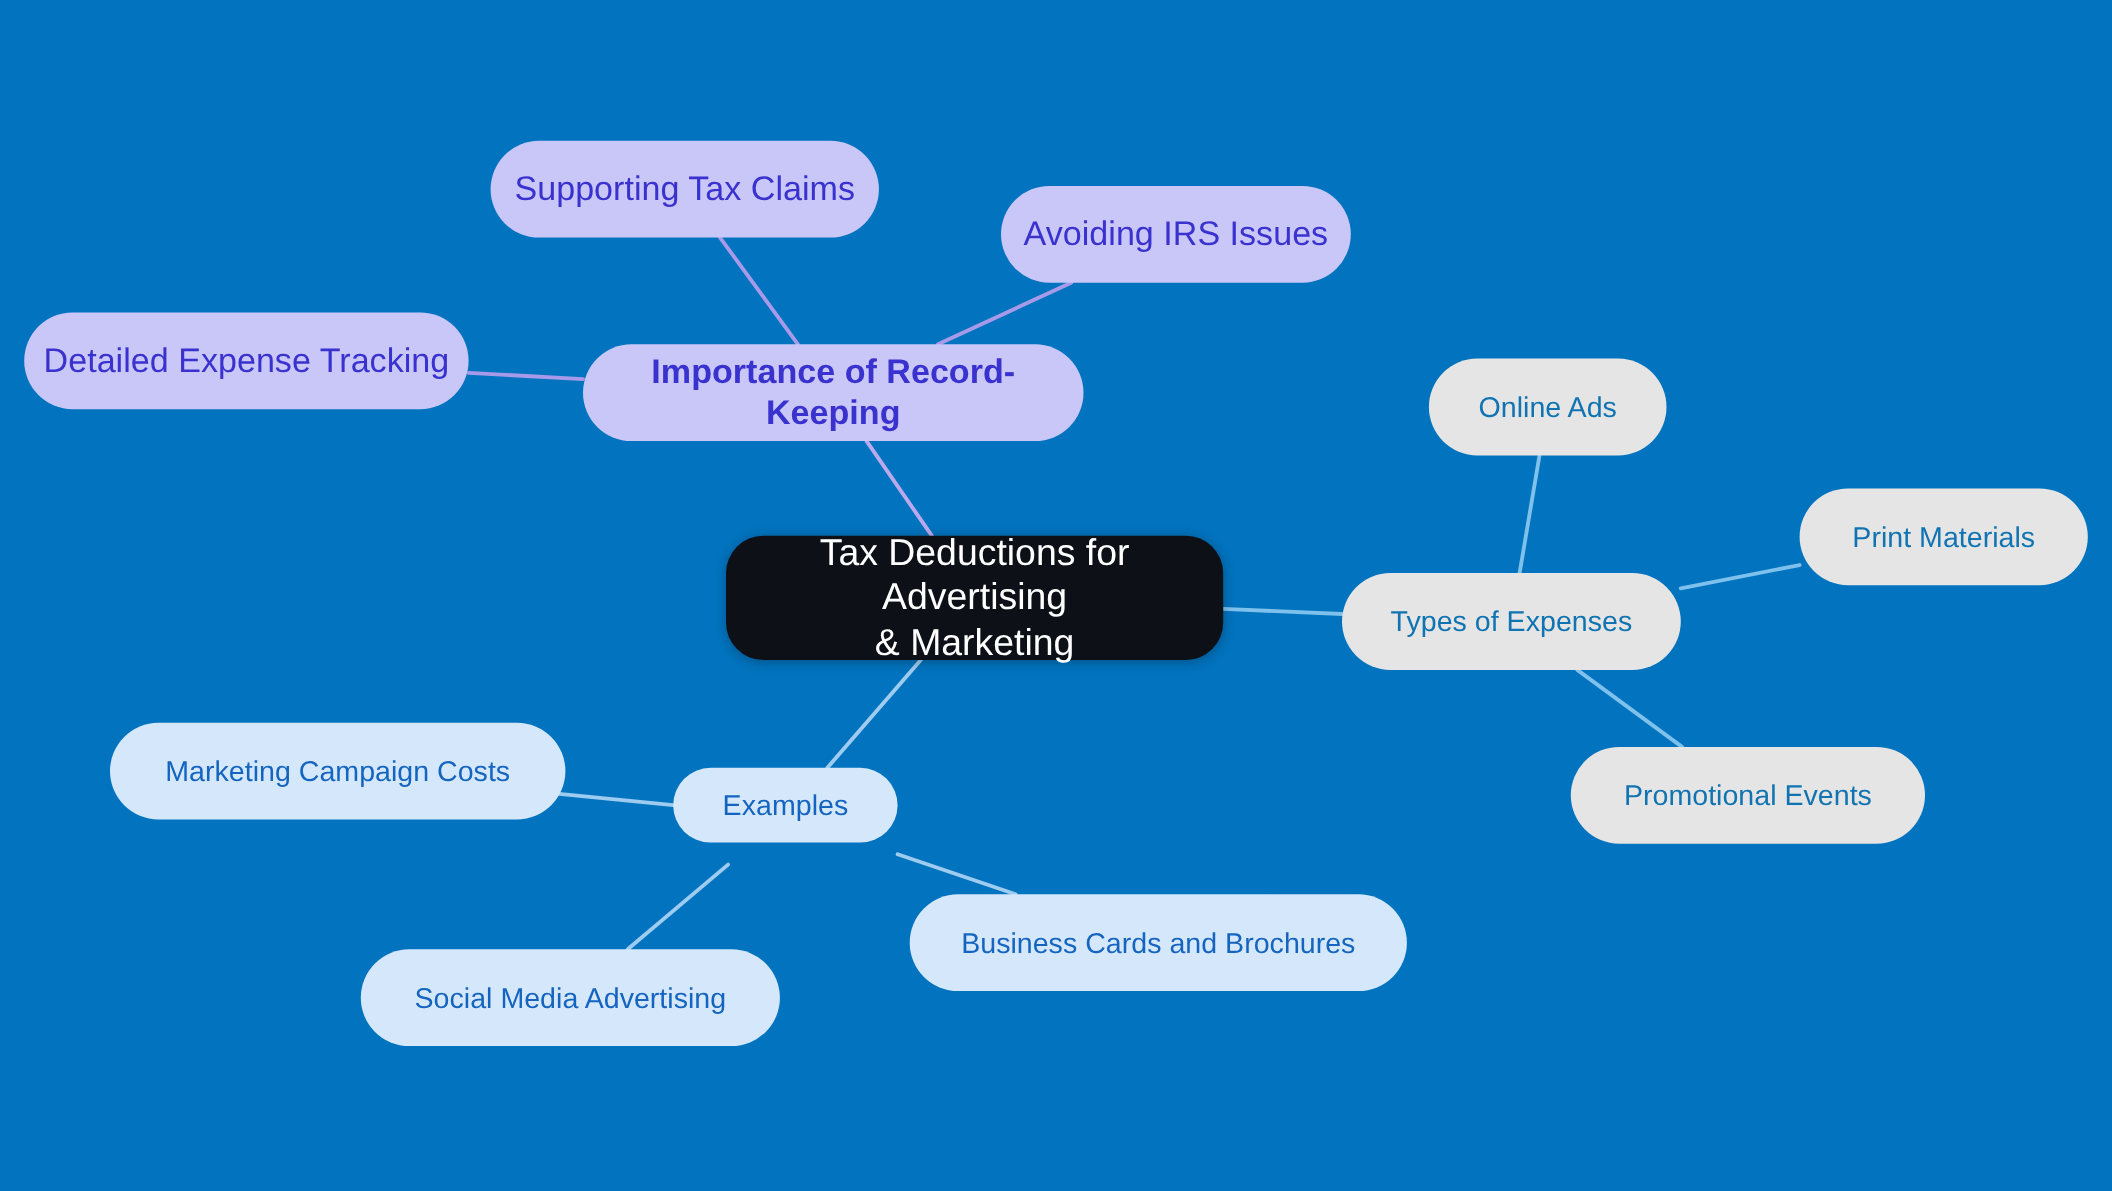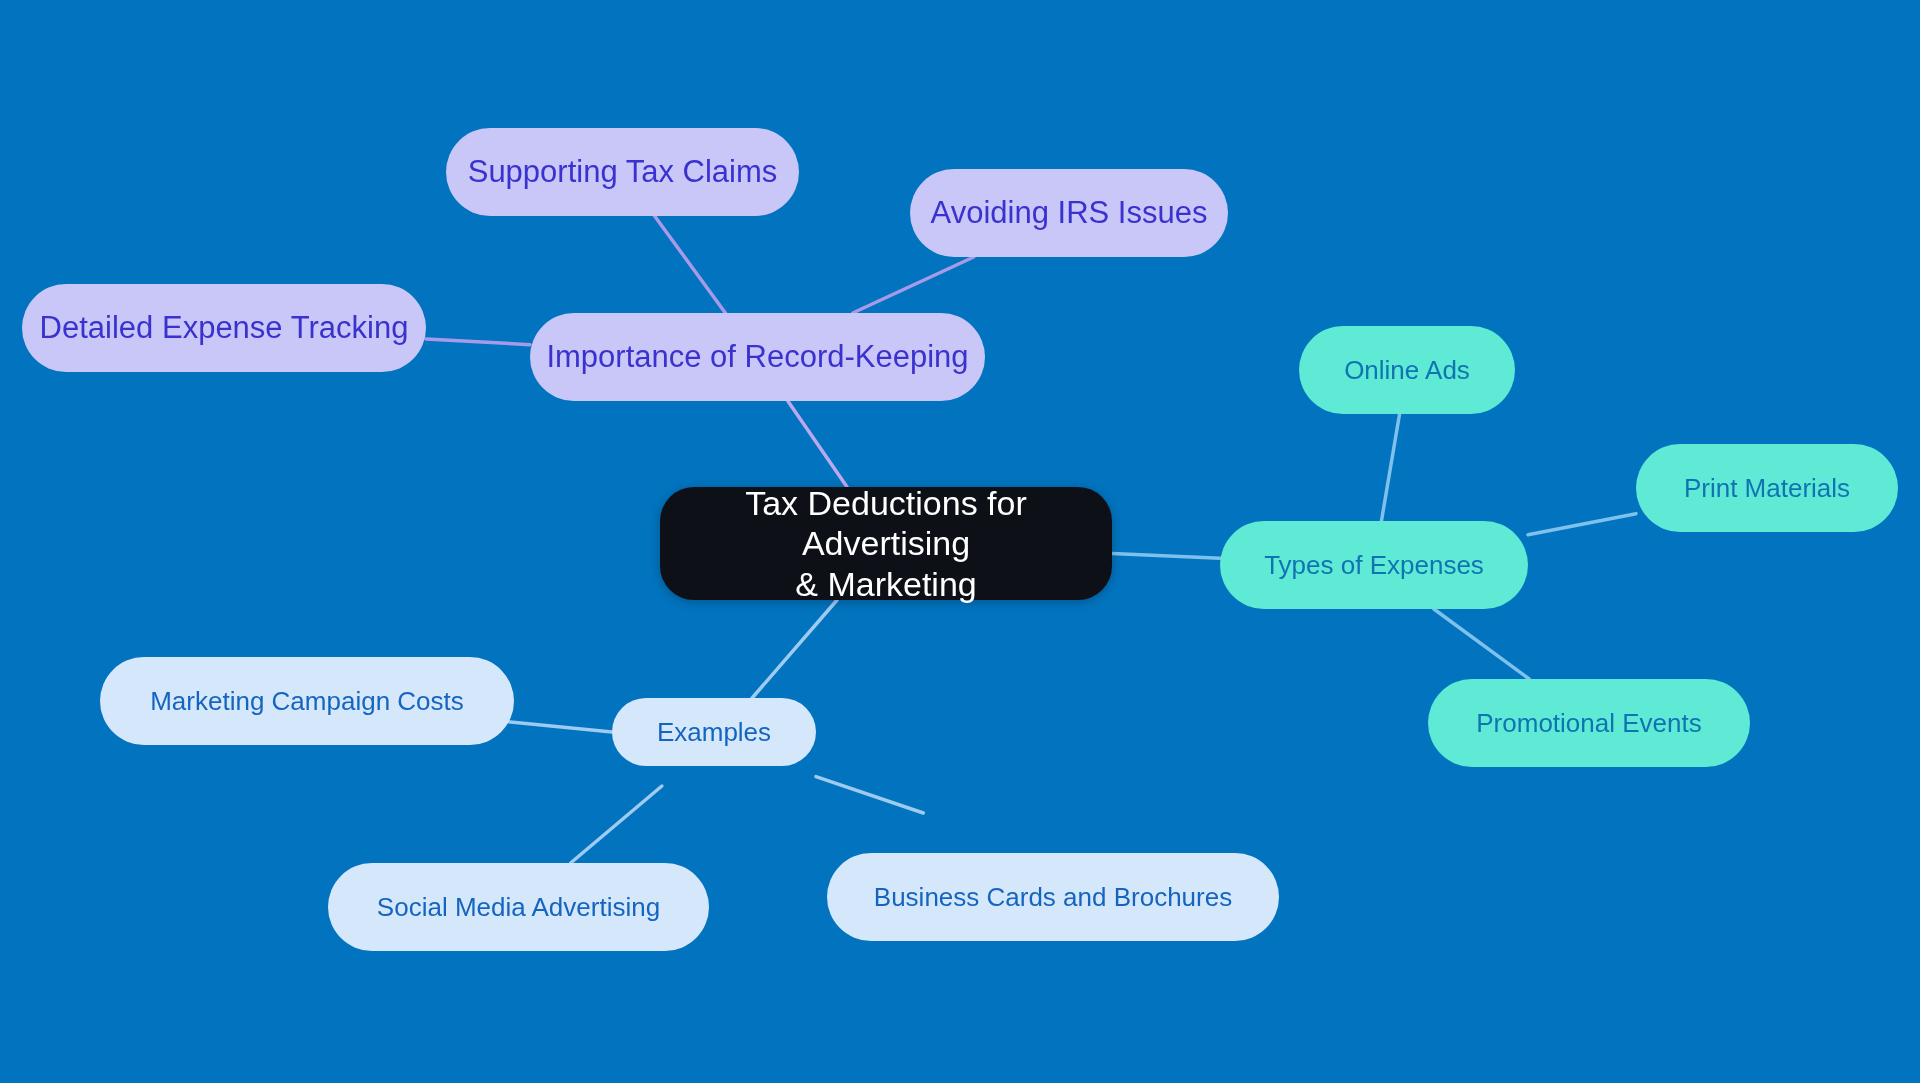--- a/index.html
+++ b/index.html
@@ -42,21 +42,21 @@
     font-size: 34px;
     border-radius: 34px;
     box-shadow: 0 2px 10px rgba(0,0,0,0.25);
   }
   .node-lavender {
     background: #c9c7f8;
     color: #3a32cf;
     font-size: 31px;
   }
   .node-skyblue {
-    background: #5eead4;
+    background: #e5e5e5;
     color: #1174b2;
     font-size: 26px;
   }
   .node-paleblue {
     background: #d5e8fb;
     color: #1565c0;
     font-size: 26px;
   }
 </style>
 </head>
@@ -73,26 +73,26 @@
       <line x1="1528" y1="534.8269720101781" x2="1636" y2="513.6666666666666" stroke="#7ec1ec" stroke-width="3.5" stroke-linecap="round"></line>
       <line x1="1433.873417721519" y1="609" x2="1529.126582278481" y2="679" stroke="#7ec1ec" stroke-width="3.5" stroke-linecap="round"></line>
       <line x1="837.0428211586902" y1="600" x2="752.1259445843829" y2="698" stroke="#9ecbf0" stroke-width="3.5" stroke-linecap="round"></line>
       <line x1="612" y1="731.9228915662651" x2="506" y2="721.4506024096386" stroke="#9ecbf0" stroke-width="3.5" stroke-linecap="round"></line>
       <line x1="661.8666666666667" y1="786" x2="570.6333333333333" y2="863" stroke="#9ecbf0" stroke-width="3.5" stroke-linecap="round"></line>
       <line x1="816" y1="776.6017699115044" x2="923.295652173913" y2="813" stroke="#9ecbf0" stroke-width="3.5" stroke-linecap="round"></line>
     </svg>
   <div id="node-layer">
       <div class="node node-root" style="left: 660px; top: 487px; width: 452px; height: 113px;"><span>Tax Deductions for Advertising
 &amp; Marketing</span></div>
-      <div class="node node-lavender" style="left: 530px; top: 313px; width: 455px; height: 88px;"><span>Importance of Record-Keeping</span></div>
+      <div class="node node-lavender" style="left: 530px; top: 313px; width: 455px; height: 88px; font-weight: bold;"><span>Importance of Record-Keeping</span></div>
       <div class="node node-lavender" style="left: 446px; top: 128px; width: 353px; height: 88px;"><span>Supporting Tax Claims</span></div>
       <div class="node node-lavender" style="left: 910px; top: 169px; width: 318px; height: 88px;"><span>Avoiding IRS Issues</span></div>
       <div class="node node-lavender" style="left: 22px; top: 284px; width: 404px; height: 88px;"><span>Detailed Expense Tracking</span></div>
       <div class="node node-skyblue" style="left: 1220px; top: 521px; width: 308px; height: 88px;"><span>Types of Expenses</span></div>
       <div class="node node-skyblue" style="left: 1299px; top: 326px; width: 216px; height: 88px;"><span>Online Ads</span></div>
       <div class="node node-skyblue" style="left: 1636px; top: 444px; width: 262px; height: 88px;"><span>Print Materials</span></div>
       <div class="node node-skyblue" style="left: 1428px; top: 679px; width: 322px; height: 88px;"><span>Promotional Events</span></div>
       <div class="node node-paleblue" style="left: 612px; top: 698px; width: 204px; height: 68px;"><span>Examples</span></div>
       <div class="node node-paleblue" style="left: 100px; top: 657px; width: 414px; height: 88px;"><span>Marketing Campaign Costs</span></div>
       <div class="node node-paleblue" style="left: 328px; top: 863px; width: 381px; height: 88px;"><span>Social Media Advertising</span></div>
-      <div class="node node-paleblue" style="left: 827px; top: 813px; width: 452px; height: 88px; margin-top: 40px;"><span>Business Cards and Brochures</span></div>
+      <div class="node node-paleblue" style="left: 827px; top: 813px; width: 452px; height: 88px;"><span>Business Cards and Brochures</span></div>
     </div>
 </div>
 
 </body></html>

